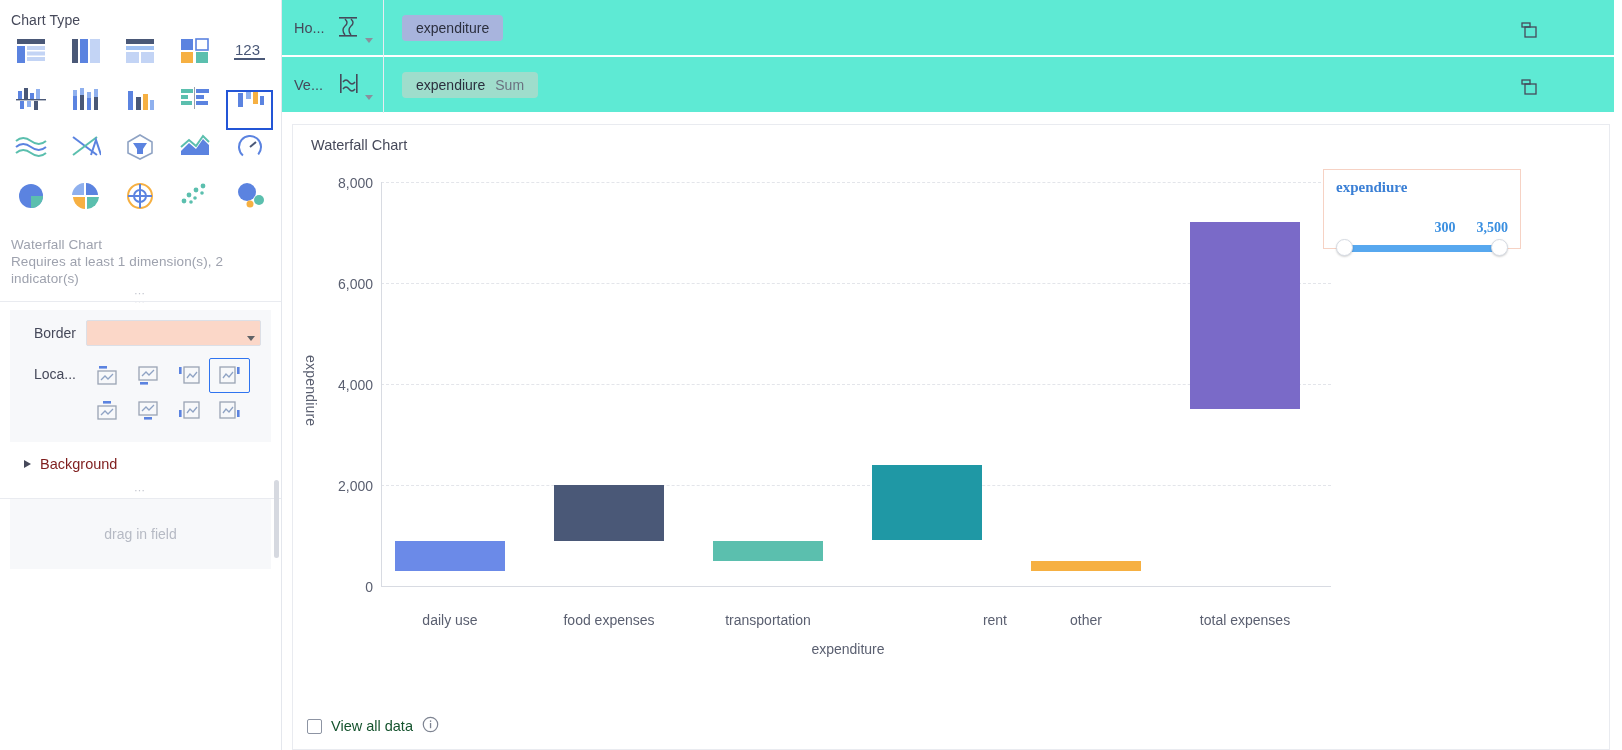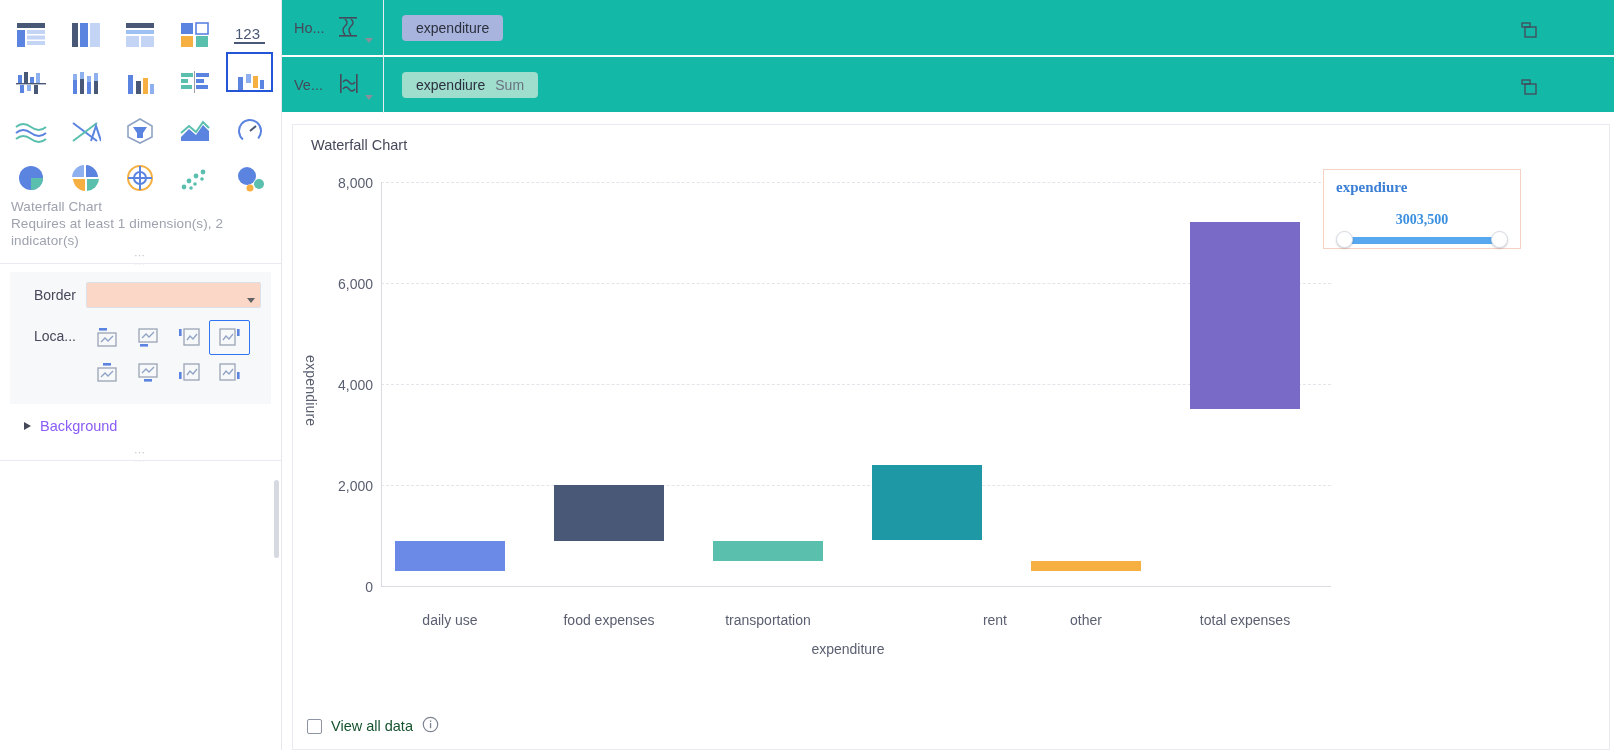--- a/index.html
+++ b/index.html
@@ -22,21 +22,21 @@
   }
   .panel-title{
     font-size:14px; color:#46495a; padding:12px 0 10px 11px;
     letter-spacing:.1px;
   }
   .chart-grid{
     display:grid; grid-template-columns:repeat(5,1fr);
     row-gap:0; padding:0 4px;
   }
   .chart-cell{
-    height:48px; display:flex; align-items:flex-end; justify-content:center;
+    height:48px; display:flex; align-items:flex-start; justify-content:center;
     cursor:pointer; border-radius:2px;
   }
   .chart-cell.selected{ outline:2px solid #2355d6; outline-offset:-6px; }
   .chart-cell svg{ display:block; }
 
   .req-text{
     font-size:13.5px; color:#9ea2ae; line-height:17px;
     padding:6px 10px 0 11px; letter-spacing:.1px;
   }
   .dots-handle{
@@ -87,21 +87,21 @@
   }
   .loc-grid{ display:flex; flex-wrap:wrap; gap:0; width:170px; }
   .loc-btn{
     width:41px; height:35px; display:flex; align-items:center; justify-content:center;
     cursor:pointer; border:1.5px solid transparent; border-radius:2px;
   }
   .loc-btn.selected{ border-color:#2f74f0; }
 
   .collapse-row{
     display:flex; align-items:center; gap:9px; padding:14px 0 0 24px;
-    font-size:14.5px; color:#8b5cf6; cursor:pointer;
+    font-size:14.5px; color:#7f1d1d; cursor:pointer;
   }
   .tri{ width:0;height:0;border-top:4.5px solid transparent;border-bottom:4.5px solid transparent;border-left:7px solid #46495a; }
 
   .result-filter-head{
     display:flex; align-items:center; justify-content:space-between;
     padding:12px 16px 8px 11px; font-size:14.5px; color:#46495a;
   }
   .drag-field{
     margin:0 10px; height:70px; background:#f7f8fa;
     display:flex; align-items:center; justify-content:center;
@@ -109,21 +109,21 @@
   }
   .panel-scrollbar{
     position:absolute; right:2px; top:480px; width:5px; height:78px;
     background:#d6d9e0; border-radius:3px;
   }
 
   
   .right{ flex:1; display:flex; flex-direction:column; background:#ffffff; position:relative; }
 
   .shelf{
-    height:57px; background:#14b8a6; display:flex; align-items:center;
+    height:57px; background:#5eead4; display:flex; align-items:center;
     border-bottom:2px solid #ffffff; position:relative;
   }
   .shelf-label{
     width:54px; padding-left:12px; font-size:14.5px; color:#46495a;
     white-space:nowrap; overflow:hidden;
   }
   .shelf-icon{
     display:flex; align-items:flex-end; gap:3px; padding-right:10px; cursor:pointer;
   }
   .shelf-sep{ width:1px; height:57px; background:#e9ebf0; }
@@ -147,21 +147,21 @@
   .chart-area{ position:absolute; left:0; top:0; right:0; bottom:0; }
 
   .legend-box{
     position:absolute; left:1030px; top:44px; width:198px; height:80px;
     border:1px solid #f6d2c4; background:#fff; padding:9px 12px 0 12px;
   }
   .legend-title{
     font-family:"Liberation Serif", serif; font-weight:bold;
     font-size:15px; color:#3a7fd5;
   }
-  .legend-vals{ display:flex; justify-content:center; margin-top:16px; }
+  .legend-vals{ display:flex; justify-content:flex-end; margin-top:24px;gap:21px; }
   .legend-val{ font-family:"Liberation Serif", serif; font-weight:bold; font-size:14px; color:#3a8fe0; }
   .slider{ position:relative; height:18px; margin-top:3px; }
   .slider-track{
     position:absolute; left:8px; right:8px; top:6px; height:7px;
     background:#57a8ef; border-radius:4px;
   }
   .slider-knob{
     position:absolute; top:0; width:17px; height:17px; border-radius:50%;
     background:#fff; border:1px solid #d6dbe3; box-shadow:0 1px 2px rgba(0,0,0,.18);
   }
@@ -204,20 +204,21 @@
     background:#d6d9e0; border-radius:2px;
   }
 </style>
 </head>
 <body>
 
 <div class="app">
 
   <div class="left-panel">
 
+    <div class="panel-title">Chart Type</div>
 
     <div class="chart-grid">
 
       <div class="chart-cell">
         <svg width="30" height="26">
             <rect x="1" y="1" width="28" height="5" fill="#4a5877"></rect>
             <rect x="1" y="8" width="8" height="17" fill="#5b83e0"></rect>
             <rect x="11" y="8" width="18" height="4" fill="#c3d4f5"></rect>
             <rect x="11" y="13.5" width="18" height="4" fill="#c3d4f5"></rect>
             <rect x="11" y="19" width="18" height="4" fill="#c3d4f5"></rect>
@@ -467,20 +468,23 @@
       <span class="tri"></span>
       <span>Background</span>
     </div>
 
     <div class="dots-handle" style="margin-top:12px">
         <span>⋯</span>
         <span>⋯</span>
       </div>
     <div class="hr"></div>
 
+    <div class="drag-field">
+      <span>drag in field</span>
+    </div>
 
     <div class="panel-scrollbar"></div>
   </div>
 
   <div class="right">
 
     <div class="left-edge-scroll"></div>
 
     <div class="shelf">
       <div class="shelf-label">Ho...</div>

